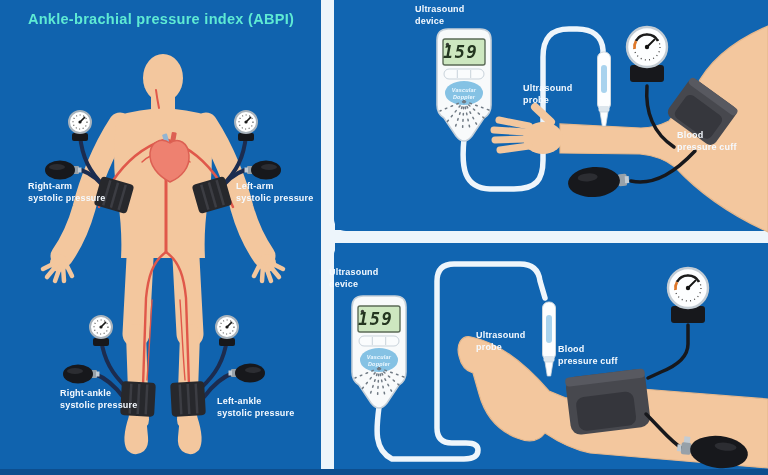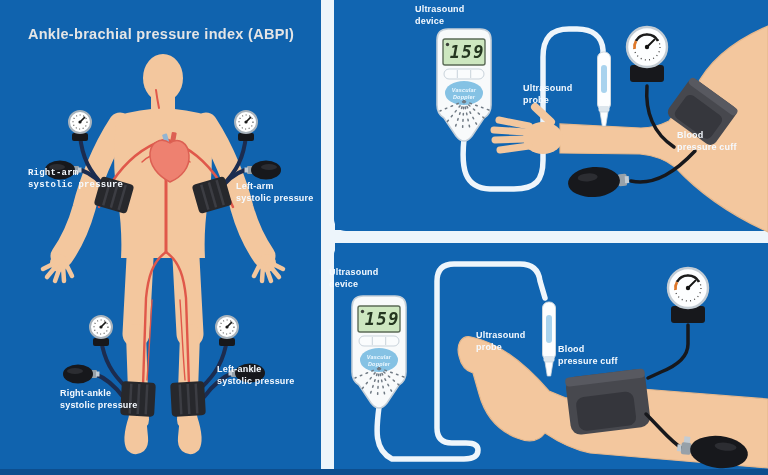--- a/index.html
+++ b/index.html
@@ -2,23 +2,23 @@
 <html><head>
 <meta charset="utf-8">
 <style>
   html,body{margin:0;padding:0;}
   #stage{position:relative;width:768px;height:475px;overflow:hidden;
          background:#1063ae;font-family:"Liberation Sans",sans-serif;}
   svg{position:absolute;left:0;top:0;}
   .lbl{position:absolute;color:#f5faff;font-weight:700;font-size:9px;line-height:1.3;
        letter-spacing:.2px;white-space:nowrap;}
   .lbl.center{text-align:left;}
-  .title{position:absolute;left:0;top:26px;width:322px;text-align:center;color:#e5e5e5;
+  .title{position:absolute;left:0;top:11px;width:322px;text-align:center;color:#5eead4;
          font-weight:700;font-size:14.5px;letter-spacing:.3px;}
-  .lcd{position:absolute;width:42px;height:24px;line-height:24px;text-align:right;
+  .lcd{position:absolute;width:42px;height:24px;line-height:24px;text-align:left;
        font-family:"DejaVu Sans Mono",monospace;font-style:italic;font-weight:700;
        font-size:17px;color:#243620;letter-spacing:1.5px;}
   .brand{position:absolute;width:44px;text-align:center;font-size:5.5px;line-height:1.3;
          font-weight:700;font-style:italic;color:#edf8ff;letter-spacing:.2px;}
 </style>
 </head>
 <body>
 
 <div id="stage">
 
@@ -261,33 +261,33 @@
       <ellipse cx="6" cy="-6" rx="11" ry="4" fill="#2c2d32"></ellipse>
     </g>
   </g>
 
   <use href="#doppler" transform="translate(435,27)"></use>
   <use href="#doppler" transform="translate(350,294)"></use>
 </svg>
 
 <div class="title">Ankle-brachial pressure index (ABPI)</div>
 
-<div class="lbl" style="left:28px;top:168px;font-family:Liberation Mono, monospace;">
+<div class="lbl" style="left:28px;top:181px;">
   <div>Right-arm</div>
       <div>systolic pressure</div>
 </div>
 <div class="lbl" style="left:236px;top:181px;">
   <div>Left-arm</div>
       <div>systolic pressure</div>
 </div>
 <div class="lbl" style="left:60px;top:388px;">
   <div>Right-ankle</div>
       <div>systolic pressure</div>
 </div>
-<div class="lbl" style="left:217px;top:364px;">
+<div class="lbl" style="left:217px;top:396px;">
   <div>Left-ankle</div>
       <div>systolic pressure</div>
 </div>
 
 <div class="lbl center" style="left:415px;top:4px;width:100px;">
   <div>Ultrasound</div>
       <div>device</div>
 </div>
 <div class="lbl center" style="left:523px;top:83px;width:100px;">
   <div>Ultrasound</div>

